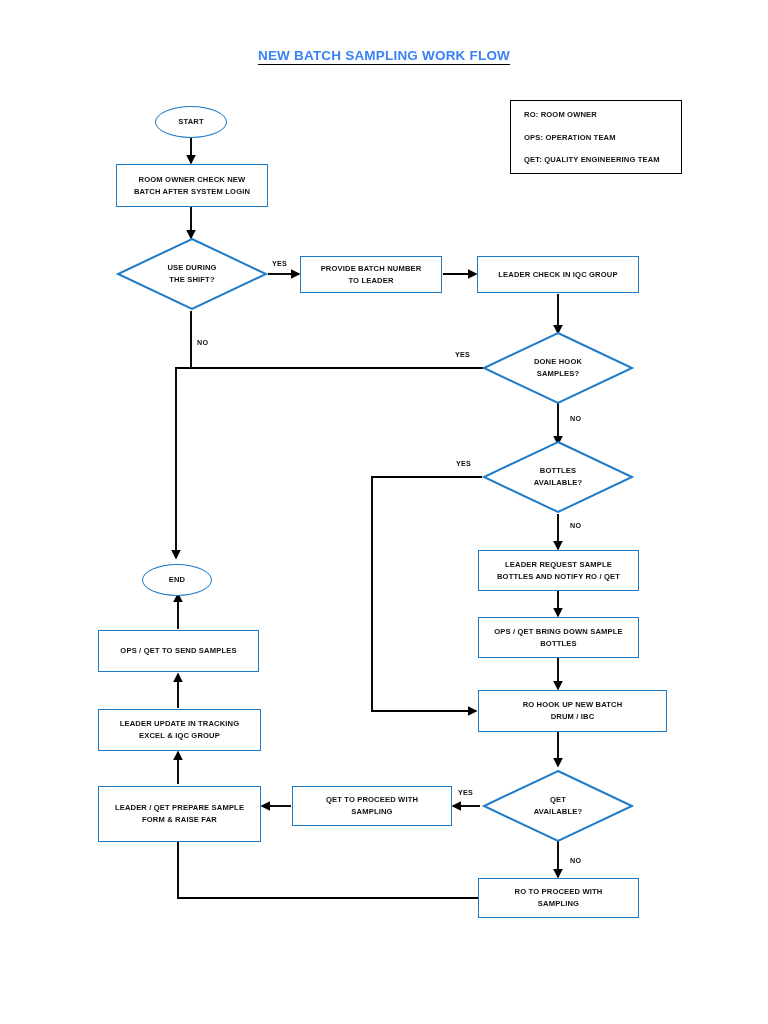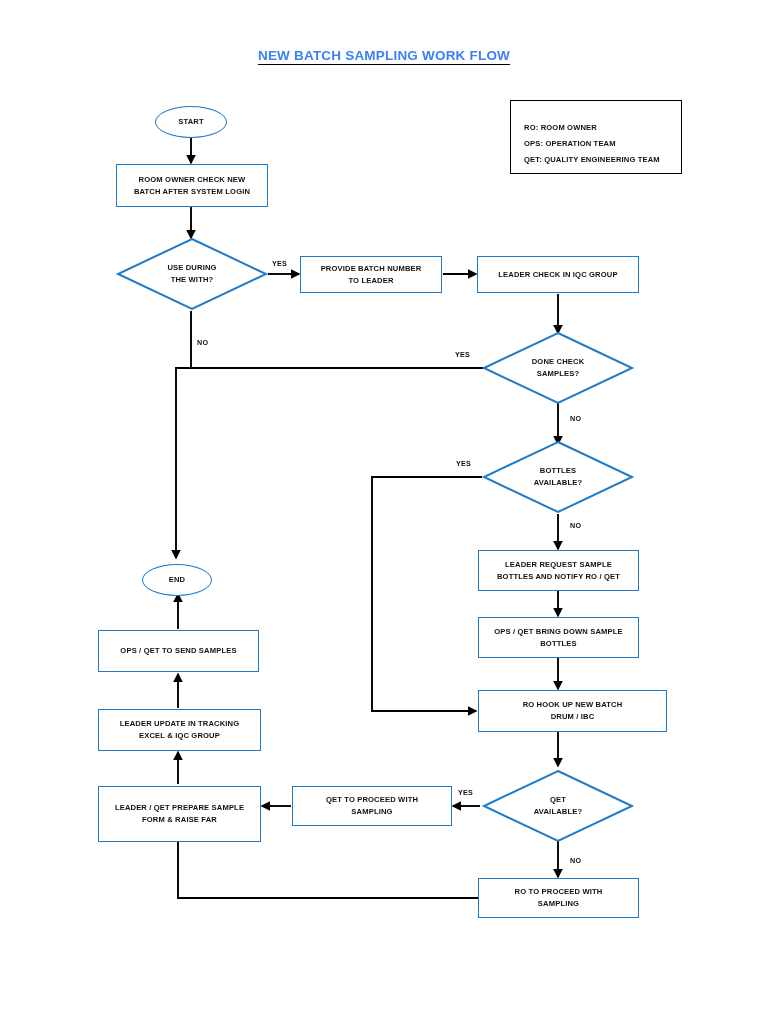--- a/index.html
+++ b/index.html
@@ -62,21 +62,21 @@
   .term {
     border: 1.6px solid #1F7BC8;
     border-radius: 50%;
   }
 
   .legend-box {
     position: absolute;
     box-sizing: border-box;
     border: 1.4px solid #000000;
     background: #ffffff;
-    padding: 22px 0 9px 13px;
+    padding: 9px 0 9px 13px;
     display: flex;
     flex-direction: column;
     justify-content: space-between;
   }
   .legend-line {
     font-size: 7.6px;
     font-weight: bold;
     letter-spacing: 0.15px;
     color: #111111;
     white-space: nowrap;
@@ -254,27 +254,27 @@
   </span>
 </div>
 
 <div class="node proc" style="left:98px; top:630px; width:161px; height:42px;">
   <span>OPS / QET TO SEND SAMPLES</span>
 </div>
 
 <div class="diamond-label" style="left:138px; top:254px; width:108px; height:40px;">
   <span>
     <span>USE DURING</span><br>
-    <span>THE WITH?</span>
+    <span>THE SHIFT?</span>
   </span>
 </div>
 
 <div class="diamond-label" style="left:504px; top:348px; width:108px; height:40px;">
   <span>
-    <span>DONE CHECK</span><br>
+    <span>DONE HOOK</span><br>
     <span>SAMPLES?</span>
   </span>
 </div>
 
 <div class="diamond-label" style="left:504px; top:457px; width:108px; height:40px;">
   <span>
     <span>BOTTLES</span><br>
     <span>AVAILABLE?</span>
   </span>
 </div>

